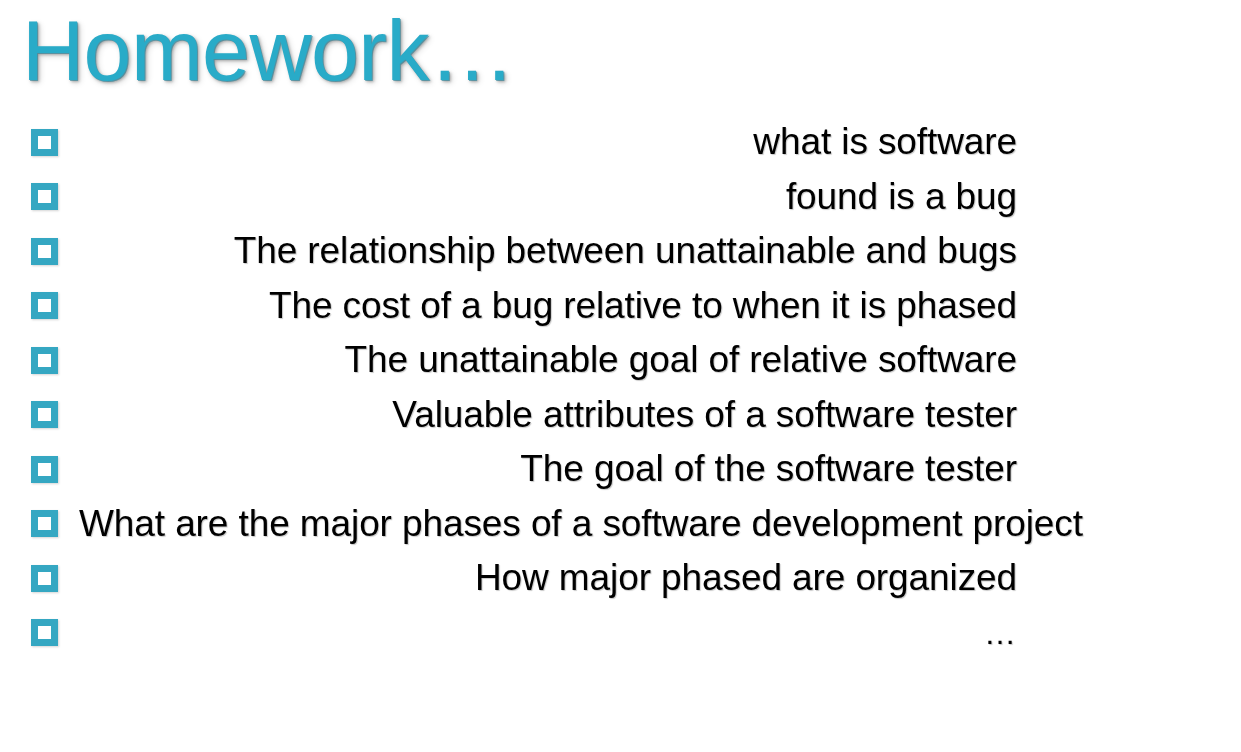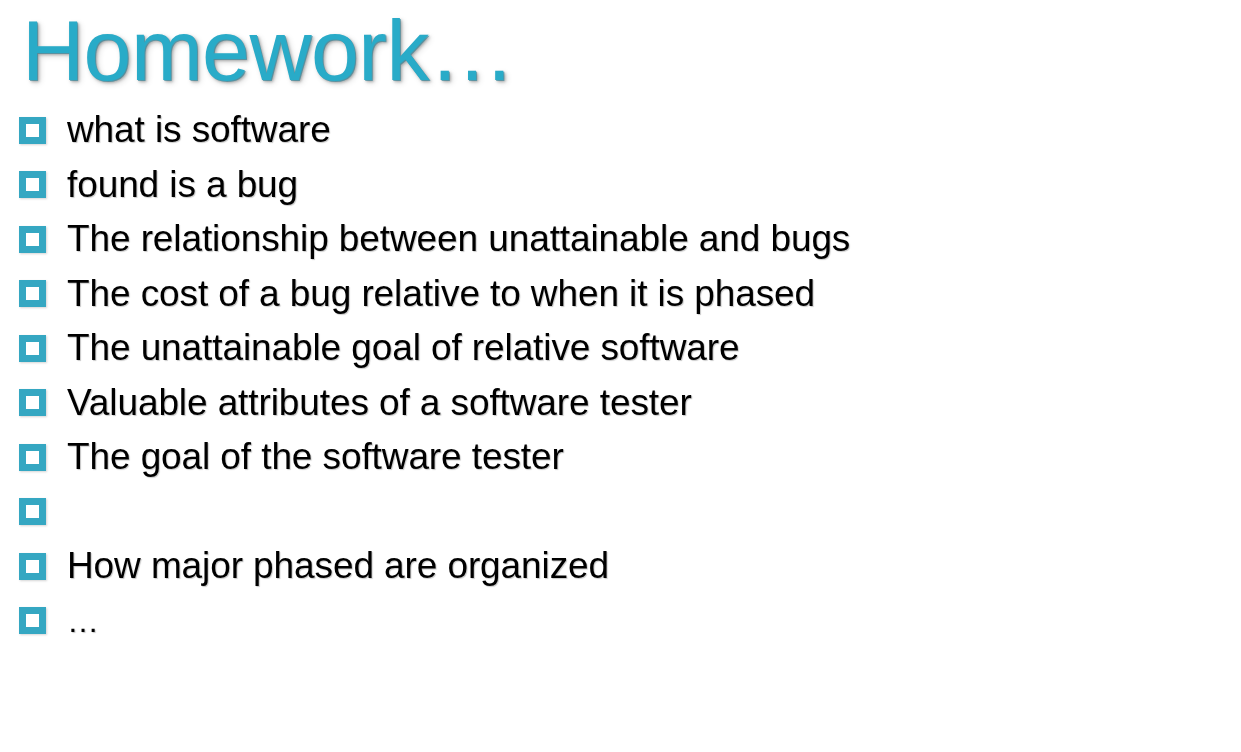--- a/index.html
+++ b/index.html
@@ -13,20 +13,21 @@
     font-family: "Liberation Sans", sans-serif;
     -webkit-font-smoothing: antialiased;
   }
 
   #slide {
     position: relative;
     width: 1241px;
     height: 752px;
     background: #ffffff;
     overflow: hidden;
+    text-align: right;
   }
 
   
   #slide-title {
     position: absolute;
     left: 22px;
     top: 2px;
     font-size: 86px;
     line-height: 96px;
     font-weight: 400;
@@ -39,21 +40,21 @@
        3px 3px 6px rgba(0,0,0,0.14);
   }
 
   
   #bullet-list {
     position: absolute;
     left: 0;
     top: 99px;
     width: 1001px;
     list-style: none;
-    margin: 4px;
+    margin: 16px;
     padding: 0;
   }
 
   .bullet-row {
     position: relative;
     height: 54.5px;
     display: flex;
     align-items: center;
   }
 
@@ -127,20 +128,21 @@
     </li>
 
     <li class="bullet-row">
       <span class="bullet-marker"></span>
       <span class="bullet-text">The goal of the software tester</span>
     </li>
 
 
     <li class="bullet-row">
       <span class="bullet-marker"></span>
+      <span class="bullet-text">What are the major phases of a software development project</span>
     </li>
 
     <li class="bullet-row">
       <span class="bullet-marker"></span>
       <span class="bullet-text">How major phased are organized</span>
     </li>
 
     <li class="bullet-row">
       <span class="bullet-marker"></span>
       <span class="bullet-text ellipsis-item">…</span>

